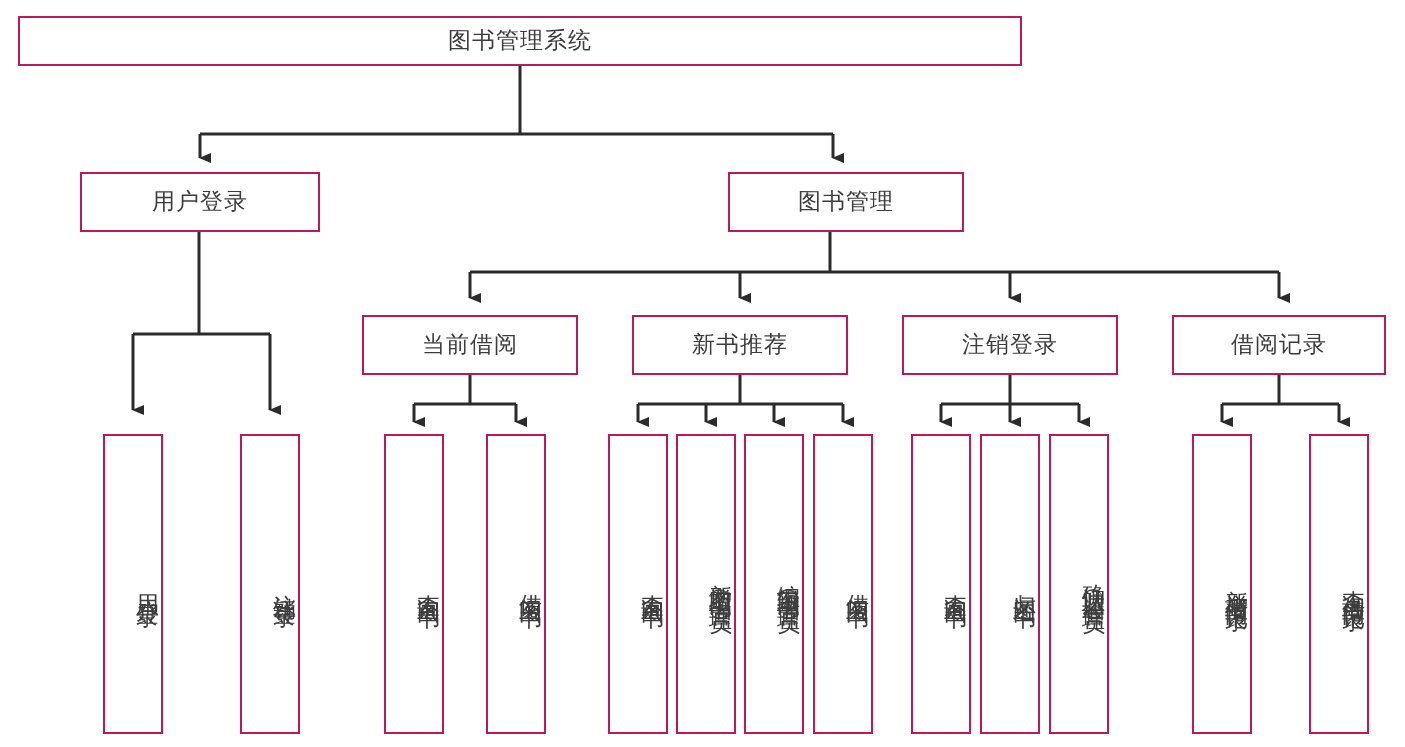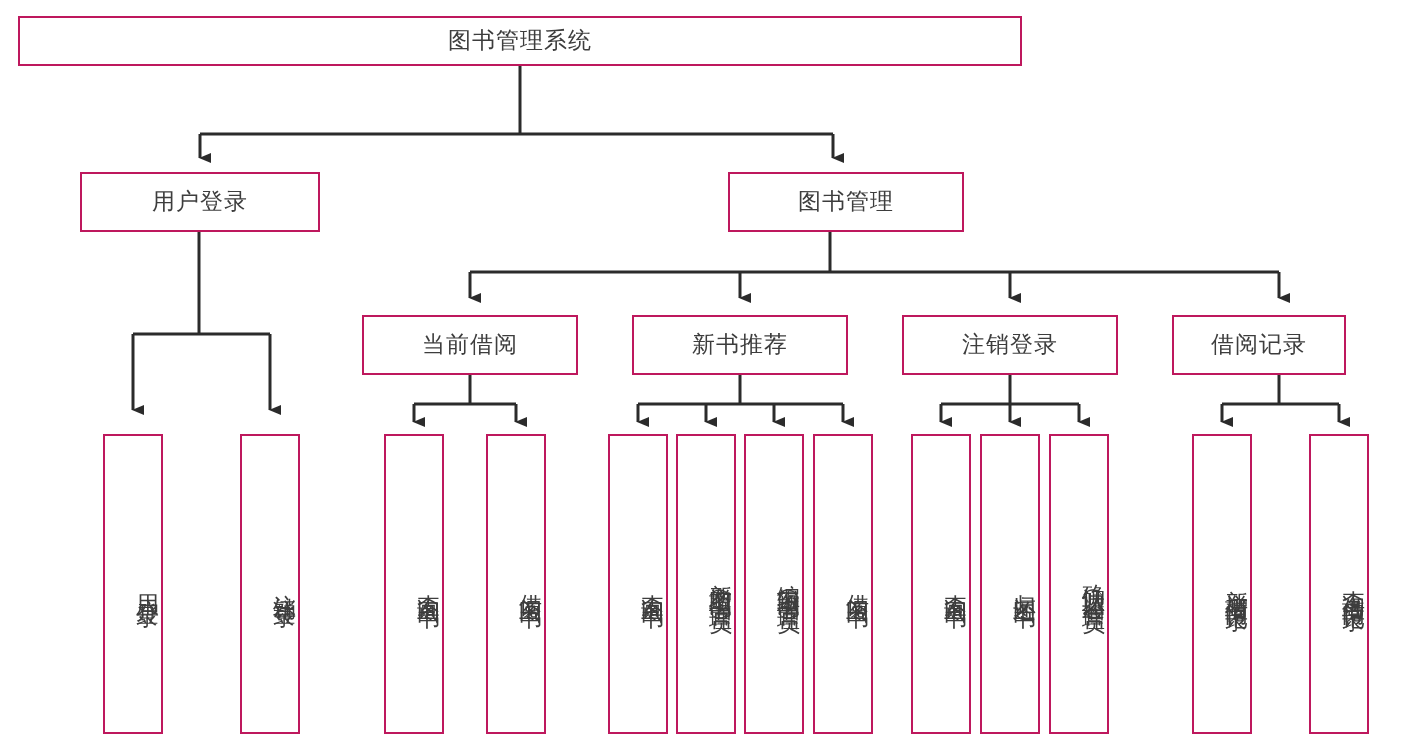--- a/index.html
+++ b/index.html
@@ -136,21 +136,21 @@
 
   <div class="node h" style="left:362px; top:315px; width:216px; height:60px;">
     <span>当前借阅</span>
   </div>
   <div class="node h" style="left:632px; top:315px; width:216px; height:60px;">
     <span>新书推荐</span>
   </div>
   <div class="node h" style="left:902px; top:315px; width:216px; height:60px;">
     <span>注销登录</span>
   </div>
-  <div class="node h" style="left:1172px; top:315px; width:174px; height:60px;">
+  <div class="node h" style="left:1172px; top:315px; width:214px; height:60px;">
     <span>借阅记录</span>
   </div>
 
   <div class="node v" style="left:103px; top:434px; width:60px; height:300px;">
     <span>用户登录</span>
   </div>
   <div class="node v" style="left:240px; top:434px; width:60px; height:300px;">
     <span>注销登录</span>
   </div>
 

